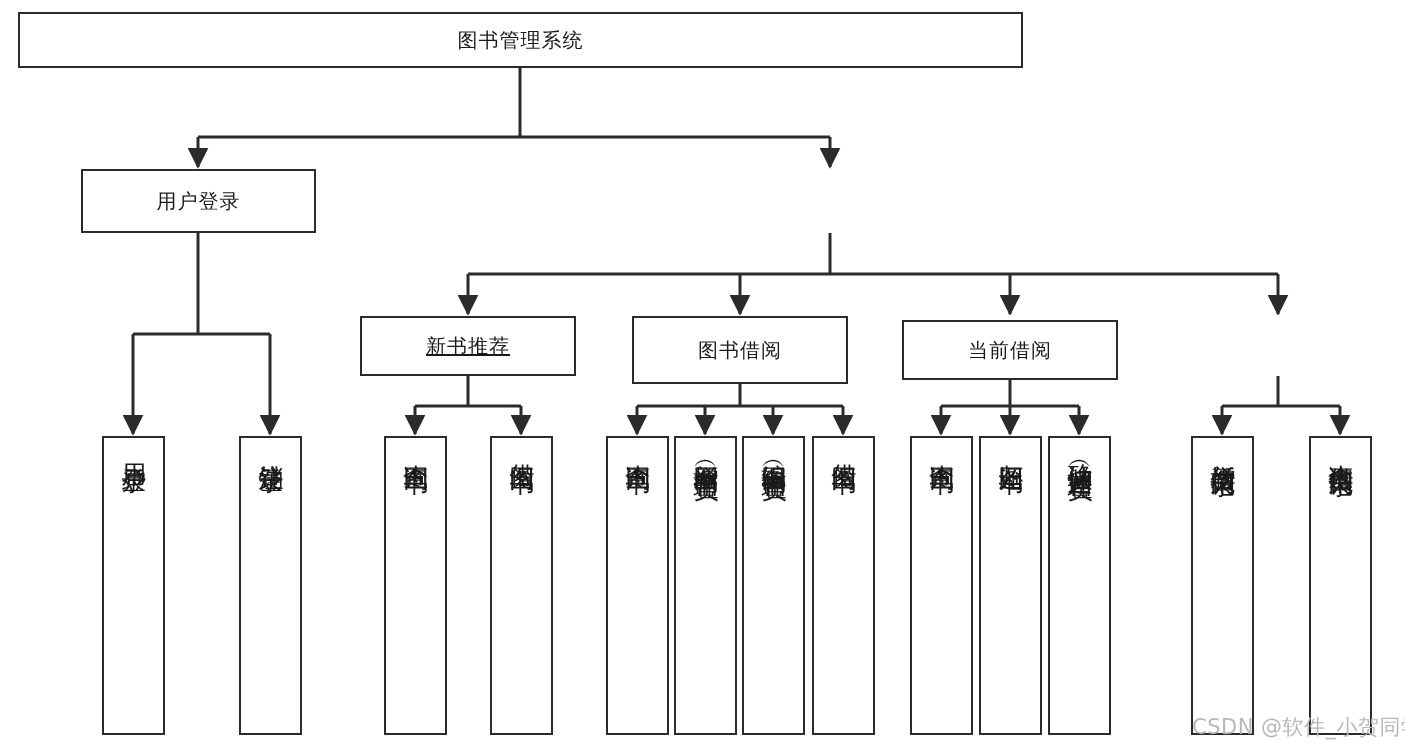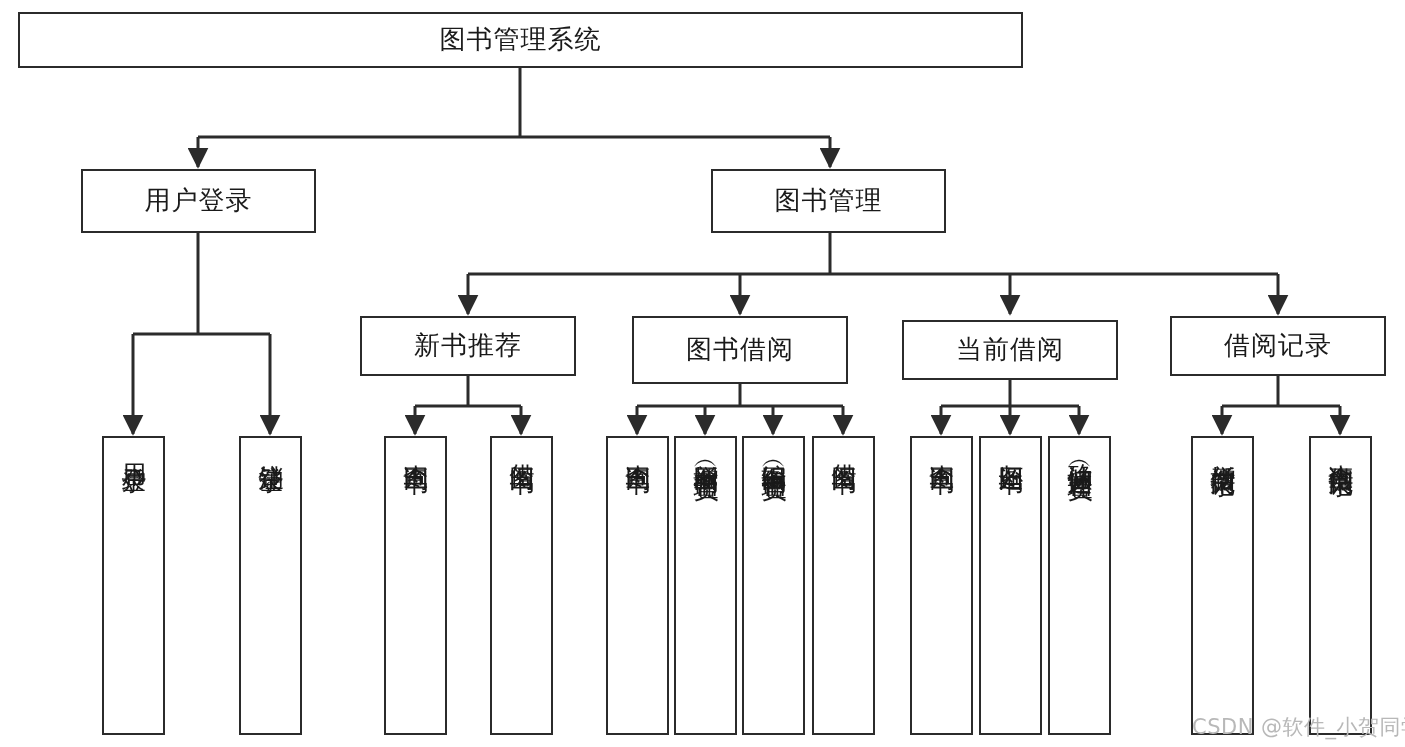--- a/index.html
+++ b/index.html
@@ -28,21 +28,21 @@
     position: absolute;
     box-sizing: border-box;
     border: 2.5px solid #2b2b2b;
     background: #ffffff;
     display: flex;
     align-items: center;
     justify-content: center;
     color: #1a1a1a;
   }
   .node.h {
-    font-size: 26px;
+    font-size: 20px;
     letter-spacing: 1px;
     line-height: 1.2;
   }
   .node.v {
     align-items: flex-start;
     justify-content: center;
     padding-top: 6px;
   }
   .vtext {
     writing-mode: vertical-rl;
@@ -116,35 +116,29 @@
     </g>
   </svg>
 
   <div class="node h" style="left:18px; top:12px; width:1005px; height:56px;">
     <span>图书管理系统</span>
   </div>
 
   <div class="node h" style="left:81px; top:169px; width:235px; height:64px;">
     <span>用户登录</span>
   </div>
-  <div class="node h" style="left:711px; top:169px; width:235px; height:64px;">
-    <span>图书管理</span>
-  </div>
 
-  <div class="node h" style="left:360px; top:316px; width:216px; height:60px;">
+  <div class="node h" style="left:360px; top:316px; width:216px; height:60px;text-decoration:underline;">
     <span>新书推荐</span>
   </div>
   <div class="node h" style="left:632px; top:316px; width:216px; height:68px;">
     <span>图书借阅</span>
   </div>
   <div class="node h" style="left:902px; top:320px; width:216px; height:60px;">
     <span>当前借阅</span>
-  </div>
-  <div class="node h" style="left:1170px; top:316px; width:216px; height:60px;">
-    <span>借阅记录</span>
   </div>
 
   <div class="node v" style="left:102px; top:436px; width:63px; height:299px;">
     <span class="vtext">用户登录</span>
   </div>
   <div class="node v" style="left:239px; top:436px; width:63px; height:299px;">
     <span class="vtext">注销登录</span>
   </div>
 
   <div class="node v" style="left:384px; top:436px; width:63px; height:299px;">

